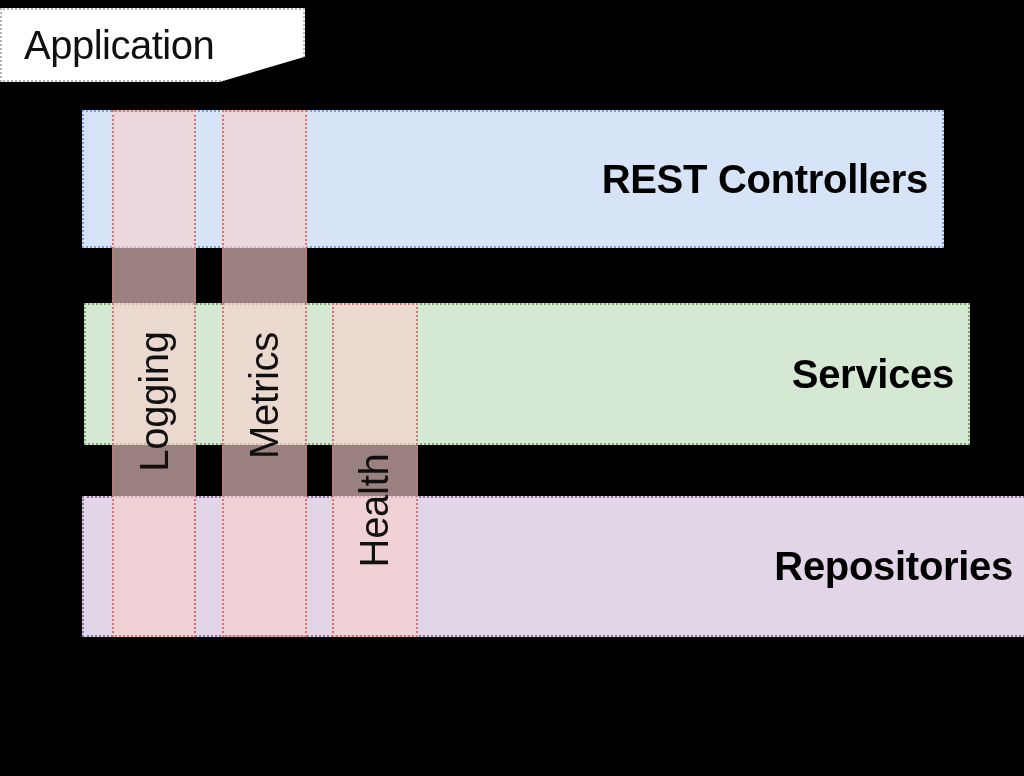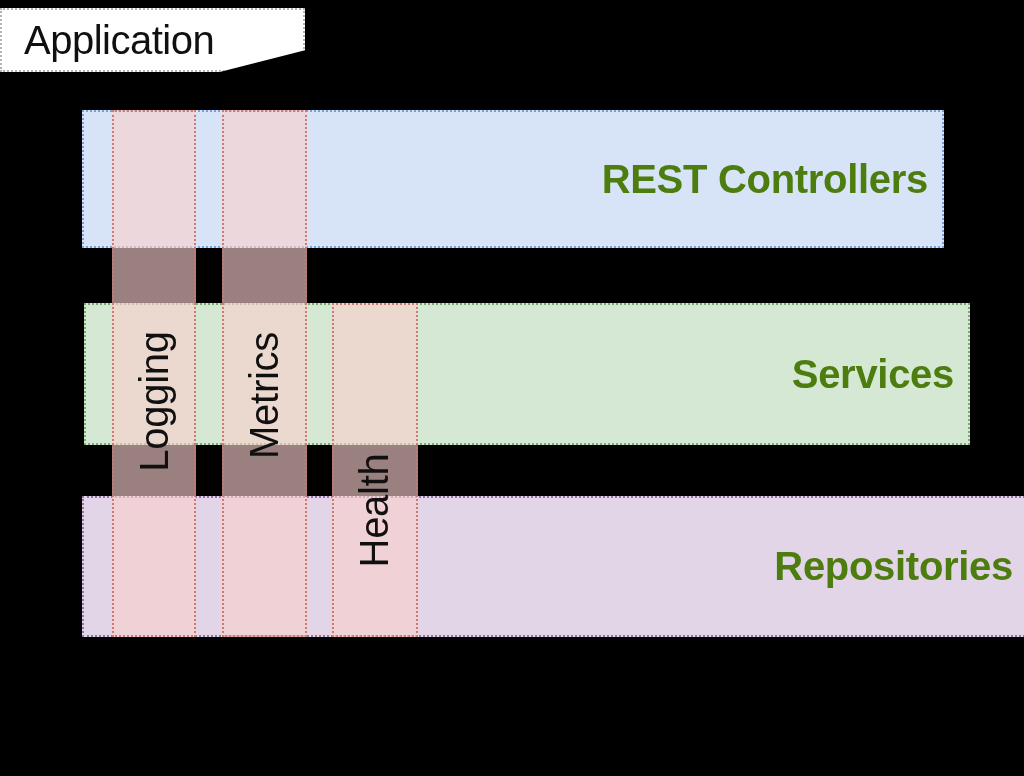--- a/index.html
+++ b/index.html
@@ -19,21 +19,21 @@
     height: 776px;
     background: #000000;
   }
 
   
   .app-tab {
     position: absolute;
     left: 0px;
     top: 8px;
     width: 305px;
-    height: 64px;
+    height: 74px;
     background: #ffffff;
     border: 2px dotted #b3b3b3;
     box-sizing: border-box;
     -webkit-clip-path: polygon(0 0, 100% 0, 100% 66%, 72% 100%, 0 100%);
     clip-path: polygon(0 0, 100% 0, 100% 66%, 72% 100%, 0 100%);
     padding-left: 32px;
   }
   .app-tab-label {
     position: absolute;
     left: 22px;
@@ -51,21 +51,21 @@
     box-sizing: border-box;
     border-width: 2px;
     border-style: dotted;
     display: flex;
     align-items: center;
     justify-content: flex-end;
   }
   .layer-label {
     font-size: 40px;
     font-weight: bold;
-    color: #4d7c0f;
+    color: #000000;
     padding-right: 14px;
     white-space: nowrap;
     letter-spacing: -0.3px;
   }
 
   #layer-rest {
     left: 82px;
     top: 110px;
     width: 862px;
     height: 138px;

